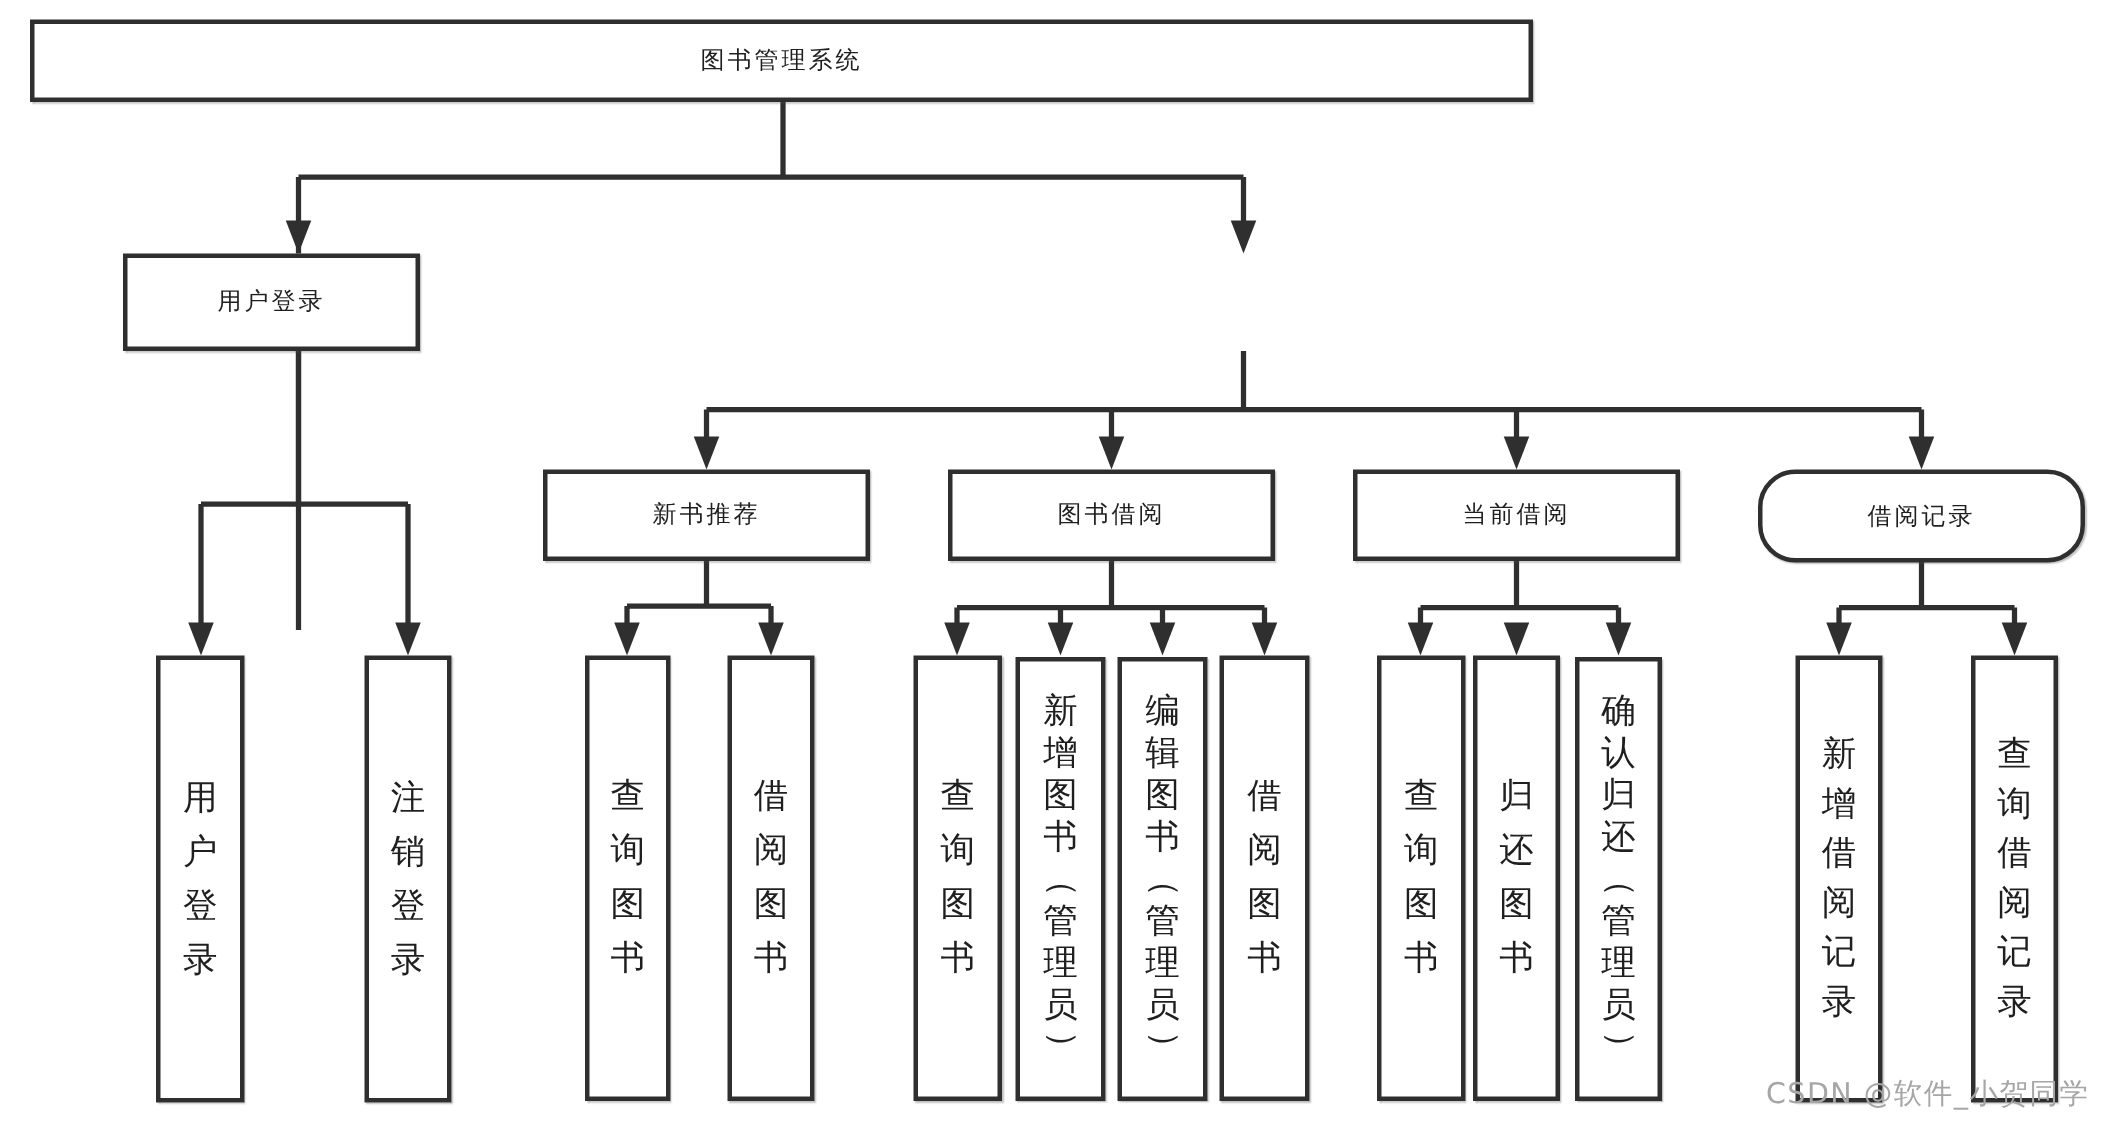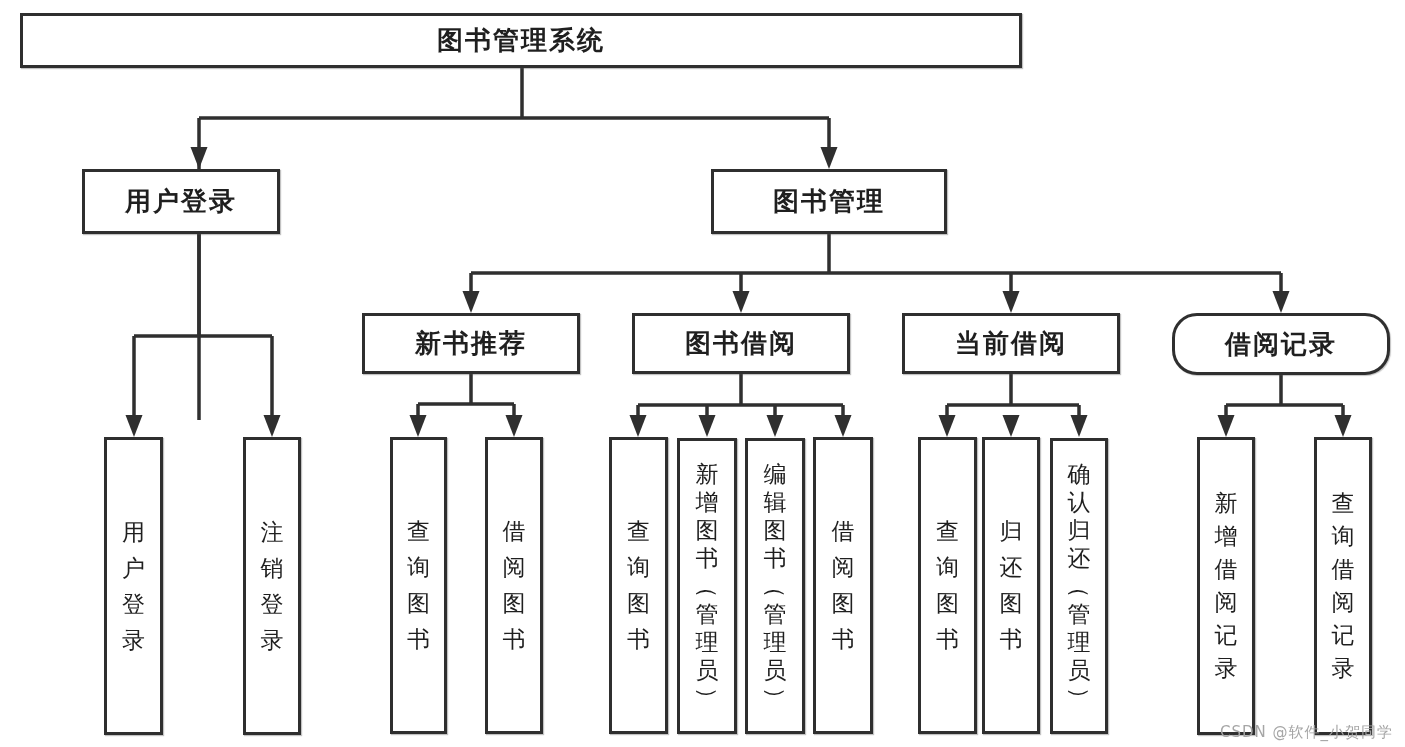--- a/index.html
+++ b/index.html
@@ -27,24 +27,23 @@
     position: absolute;
     box-sizing: border-box;
     background: var(--boxbg, #ffffff);
     border: 3px solid var(--line, #2f2f2f);
     box-shadow: 1px 1px 1px rgba(80,80,80,0.35);
     display: flex;
     align-items: center;
     justify-content: center;
   }
   .node.h {
-    font-size: 26px;
+    font-size: 16px;
     letter-spacing: 2px;
     white-space: nowrap;
-    font-weight: bold;
   }
   .node.v {
     align-items: stretch;
     justify-content: center;
   }
   .vtext {
     display: flex;
     flex-direction: column;
     align-items: center;
     justify-content: center;
@@ -56,21 +55,21 @@
     line-height: 1;
     display: block;
   }
   .vchar.rot {
     transform: rotate(90deg);
   }
   .watermark {
     position: absolute;
     right: 12px;
     bottom: 5px;
-    font-size: 15px;
+    font-size: 19px;
     letter-spacing: 1px;
     color: var(--wm, #a6a6a6);
     white-space: nowrap;
     z-index: 5;
     margin-left: 47px;
   }
 </style>
 </head>
 <body>
 
@@ -125,23 +124,20 @@
     <polygon fill="currentColor" points="1217.5,415 1234.5,415 1226,437"></polygon>
     <polygon fill="currentColor" points="1334.5,415 1351.5,415 1343,437"></polygon>
   </svg>
 
   <div class="node h" style="left:20px; top:13px; width:1002px; height:55px;">
     <span>图书管理系统</span>
   </div>
 
   <div class="node h" style="left:82px; top:169px; width:198px; height:65px;">
     <span>用户登录</span>
-  </div>
-  <div class="node h" style="left:711px; top:169px; width:236px; height:65px;">
-    <span>图书管理</span>
   </div>
 
   <div class="node h" style="left:362px; top:313px; width:218px; height:61px;">
     <span>新书推荐</span>
   </div>
   <div class="node h" style="left:632px; top:313px; width:218px; height:61px;">
     <span>图书借阅</span>
   </div>
   <div class="node h" style="left:902px; top:313px; width:218px; height:61px;">
     <span>当前借阅</span>

